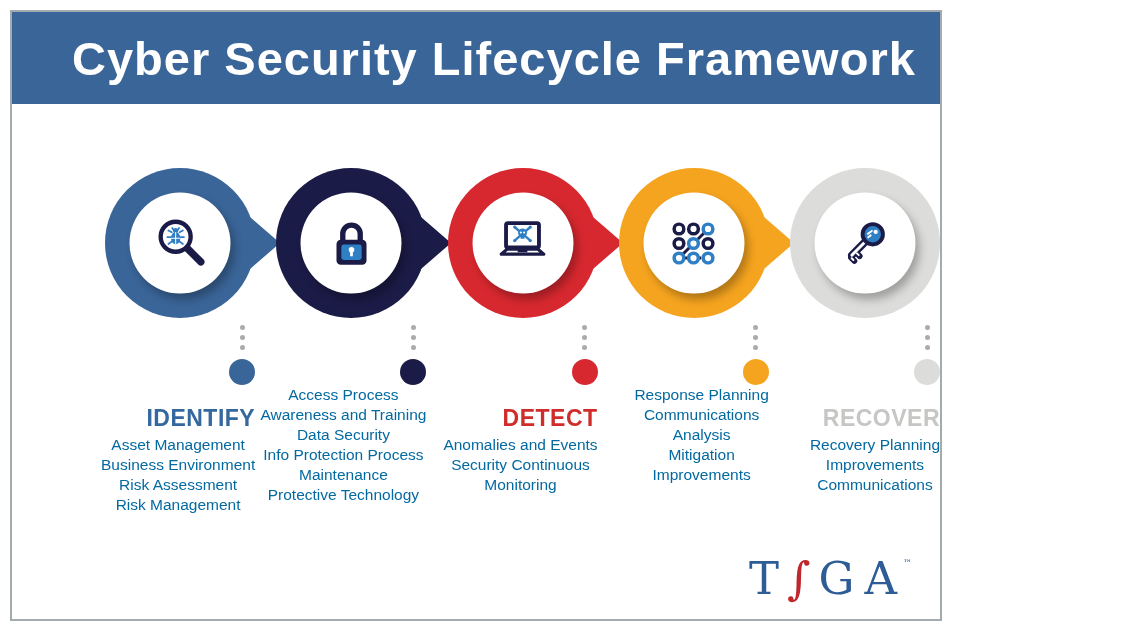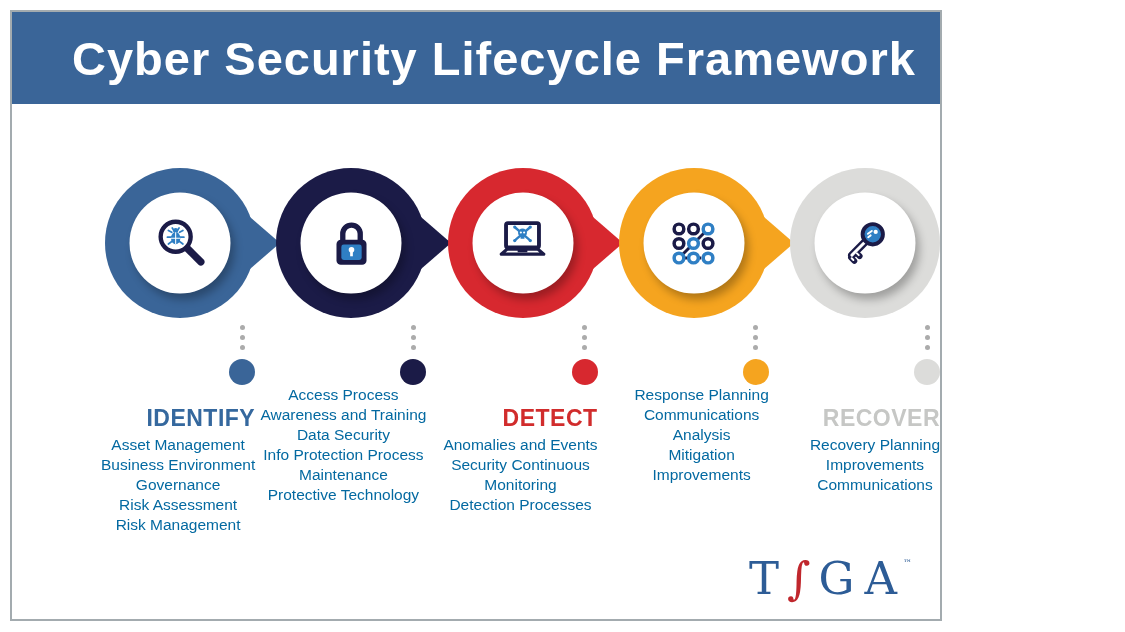--- a/index.html
+++ b/index.html
@@ -91,21 +91,20 @@
       <div class="connector">
         <div class="mini-dot"></div>
         <div class="mini-dot"></div>
         <div class="mini-dot"></div>
         <div class="big-dot"></div>
       </div>
       <h2>IDENTIFY</h2>
       <div class="lines">
         <div>Asset Management</div>
         <div>Business Environment</div>
-        <div>Governance</div>
         <div>Risk Assessment</div>
         <div>Risk Management</div>
       </div>
     </div>
 
     <div class="stage" style="--c: #1B1B47; --t: #1B1B47;">
       <div class="circle-wrap">
         <div class="ring">
           <div class="tail"></div>
           <div class="inner">
@@ -166,21 +165,20 @@
         <div class="mini-dot"></div>
         <div class="mini-dot"></div>
         <div class="mini-dot"></div>
         <div class="big-dot"></div>
       </div>
       <h2>DETECT</h2>
       <div class="lines">
         <div>Anomalies and Events</div>
         <div>Security Continuous</div>
         <div>Monitoring</div>
-        <div>Detection Processes</div>
       </div>
     </div>
 
     <div class="stage" style="--c: #F5A41F; --t: #F2A431;">
       <div class="circle-wrap">
         <div class="ring">
           <div class="tail"></div>
           <div class="inner">
             <svg class="icon" viewBox="0 0 64 64">
               <line x1="17" y1="47" x2="47" y2="17" stroke="#1B1B47" stroke-width="3"></line>

